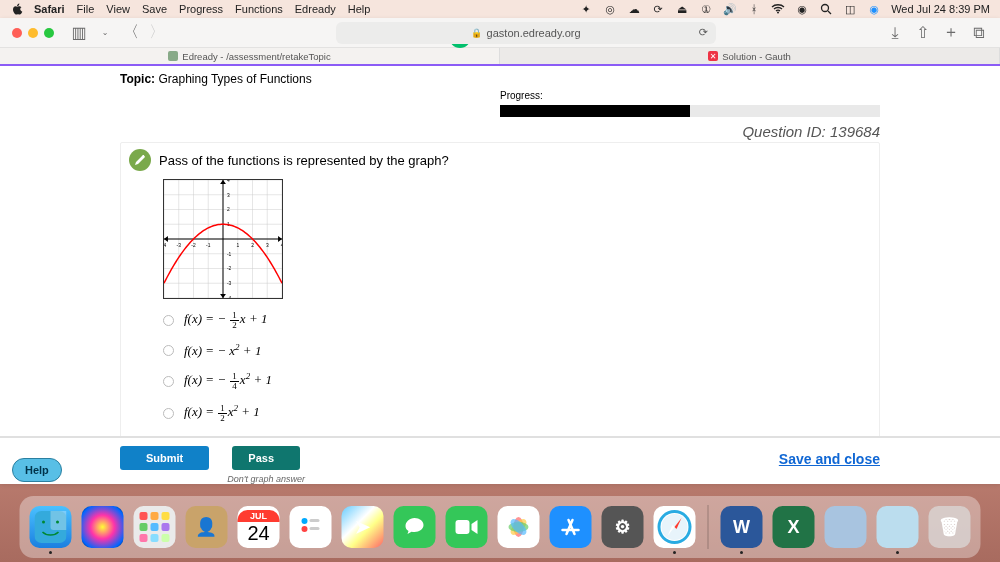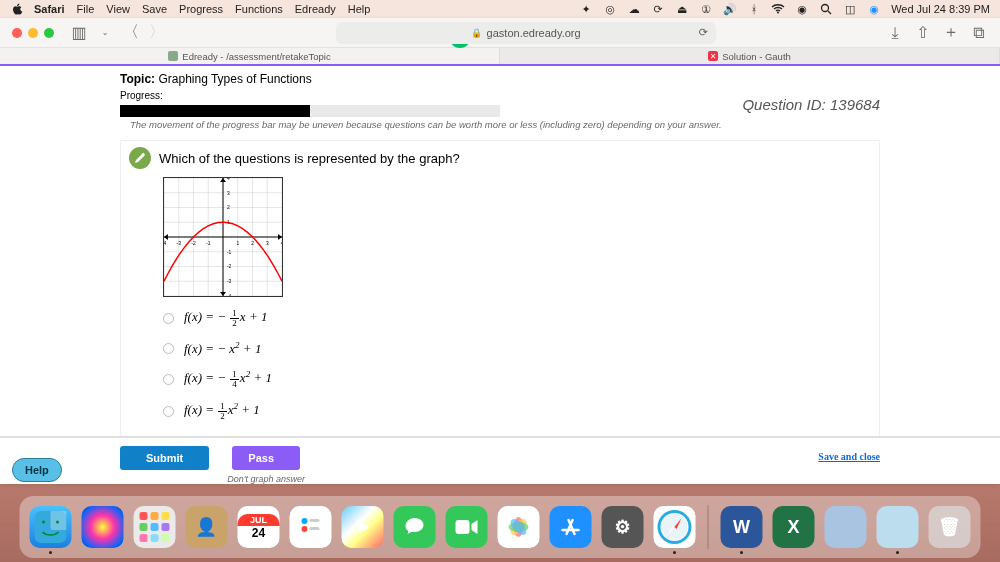--- a/index.html
+++ b/index.html
@@ -30,21 +30,21 @@
 .tabbar { height:18px; background:#eceae8; border-bottom:2px solid #8b5cf6; display:flex; }
 .tab { flex:1; display:flex; align-items:center; justify-content:center; font-size:9.5px; color:#555; gap:4px; border-right:1px solid #ddd; }
 .tab .x { width:10px; height:10px; border-radius:2px; background:#e34; color:#fff; font-size:8px; display:inline-flex; align-items:center; justify-content:center; }
 .tab .fav { width:10px; height:10px; background:#8a8; border-radius:2px; }
 
 
 .page { position:absolute; top:48px; left:0; right:0; bottom:48px; overflow:auto; background:#fff; }
 .content { width:760px; margin: 6px auto 0 auto; }
 .topic { font-size:12px; margin-bottom:4px; }
 .topic b { font-weight:700; }
-.progress-row { display:flex; align-items:flex-start; margin-bottom:2px; }
+.progress-row { display:flex; align-items:flex-end; margin-bottom:2px;flex-direction:column; }
 .progress-label { font-size:10px; margin-bottom:4px; }
 .progress-wrap { flex:1; }
 .bar { width:380px; height:12px; background:#e9e9e9; position:relative; }
 .bar-fill { position:absolute; left:0; top:0; bottom:0; width:50%; background:#000; }
 .qid { font-size:15px; font-style:italic; color:#555; margin-left:auto; padding-top:6px;}
 .hint { font-size:9.5px; font-style:italic; color:#6a6a6a; margin: 2px 0 10px 10px; }
 
 .card { border:1px solid #eee; border-radius:2px; padding:6px 8px 14px 8px; }
 .qhead { display:flex; align-items:center; gap:8px; margin-bottom:8px; }
 .qicon { width:22px; height:22px; border-radius:50%; background:#7aa94b; display:flex; align-items:center; justify-content:center; }
@@ -60,37 +60,37 @@
 .frac { display:inline-flex; flex-direction:column; align-items:center; font-size:9px; line-height:9px; vertical-align:middle; font-style:normal; margin:0 1px;}
 .frac .n { border-bottom:1px solid #000; padding:0 2px; }
 .frac .d { padding:0 2px; }
 sup { font-size:9px; }
 
 
 .botbar { position:absolute; left:0; right:0; bottom:0; height:48px; background:#fff; border-top:2px solid #e0e0e0; }
 .botinner { width:760px; margin:0 auto; height:100%; display:flex; align-items:flex-start; padding-top:8px; }
 .btn { height:24px; border:none; border-radius:3px; font-size:11px; font-weight:700; color:#fff; padding: 0 26px; cursor:pointer; }
 .btn.submit { background:#1081c8; margin-right:18px; }
-.btn.pass { background:#8b5cf6;padding-left:16px; }
+.btn.pass { background:#0f766e;padding-left:16px; }
 .passwrap { display:flex; flex-direction:column; align-items:center; }
 .passwrap .dk { font-size:9px; font-style:italic; color:#666; margin-top:4px;}
-.save { margin-left:auto; color:#1067d4; font-size:10px; font-weight:700; text-decoration:underline; padding-top:5px; cursor:pointer;font-family:Liberation Serif, serif; }
+.save { margin-left:auto; color:#1067d4; font-size:14px; font-weight:700; text-decoration:underline; padding-top:5px; cursor:pointer; }
 
 .help { position:absolute; left:12px; bottom:80px; background:#58bfe6; color:#00334a; border:1px solid #2a7fa0; border-radius:14px; font-size:11px; font-weight:700; padding:5px 12px; cursor:pointer; z-index:50; }
 
 
 .dock { position:absolute; bottom:4px; left:50%; transform:translateX(-50%); height:62px; background:rgba(255,255,255,0.35); border-radius:14px; padding:4px 10px; display:flex; align-items:center; gap:10px; }
 .dicon { width:42px; height:42px; border-radius:10px; display:flex; align-items:center; justify-content:center; font-size:18px; color:#fff; font-weight:700; position:relative;}
 .dicon.finder{background:linear-gradient(#4ac1ff,#1b7fe0)}
 .dicon.siri{background:radial-gradient(circle,#ff3 0%,#f3a 40%,#06f 80%,#000 100%)}
 .dicon.launch{background:#eaeaea}
 .dicon.contacts{background:#c9a36a}
 .dicon.cal{background:#fff;color:#000;flex-direction:column;font-size:10px}
 .dicon.cal .m{background:#ff3b30;color:#fff;width:100%;text-align:center;border-radius:10px 10px 0 0;font-size:9px;padding:1px 0}
-.dicon.cal .d{font-size:12px;font-weight:700}
+.dicon.cal .d{font-size:20px;font-weight:400}
 .dicon.reminders{background:#fff}
 .dicon.maps{background:linear-gradient(135deg,#6cf 0%,#fff 40%,#ff8 60%,#f66 100%)}
 .dicon.msg{background:#34c759}
 .dicon.ft{background:#34c759}
 .dicon.photos{background:#fff}
 .dicon.appstore{background:#1e90ff}
 .dicon.settings{background:#555}
 .dicon.safari{background:#fff}
 .dicon.word{background:#2b579a}
 .dicon.excel{background:#217346}
@@ -192,30 +192,29 @@
       </div>
       <div class="progress-row">
         <div class="progress-wrap">
           <div class="progress-label">Progress:</div>
           <div class="bar">
             <div class="bar-fill" style="width: 50%;"></div>
           </div>
         </div>
         <div class="qid">Question ID: 139684</div>
       </div>
-      <div class="hint">The movement of the progress bar may be uneven because questions can be worth more or less (including zero) depending on your answer.</div>
 
       <div class="card">
         <div class="qhead">
           <div class="qicon">
             <svg width="12" height="12" viewBox="0 0 12 12">
                 <path fill="#fff" d="M1 11l1-3 7-7 2 2-7 7-3 1zm8.5-10L11 2.5 9.5 4 8 2.5 9.5 1z"></path>
               </svg>
           </div>
-          <div class="qtext">Which of the questions is represented by the graph?</div>
+          <div class="qtext">Pass of the functions is represented by the graph?</div>
         </div>
 
         <div class="graph">
           <svg id="graph-svg" viewBox="0 0 120 120">
               <line x1="0" y1="0" x2="0" y2="120" stroke="#ccc" stroke-width="0.5"></line>
               <line x1="15" y1="0" x2="15" y2="120" stroke="#ccc" stroke-width="0.5"></line>
               <line x1="30" y1="0" x2="30" y2="120" stroke="#ccc" stroke-width="0.5"></line>
               <line x1="45" y1="0" x2="45" y2="120" stroke="#ccc" stroke-width="0.5"></line>
               <line x1="60" y1="0" x2="60" y2="120" stroke="#ccc" stroke-width="0.5"></line>
               <line x1="75" y1="0" x2="75" y2="120" stroke="#ccc" stroke-width="0.5"></line>

